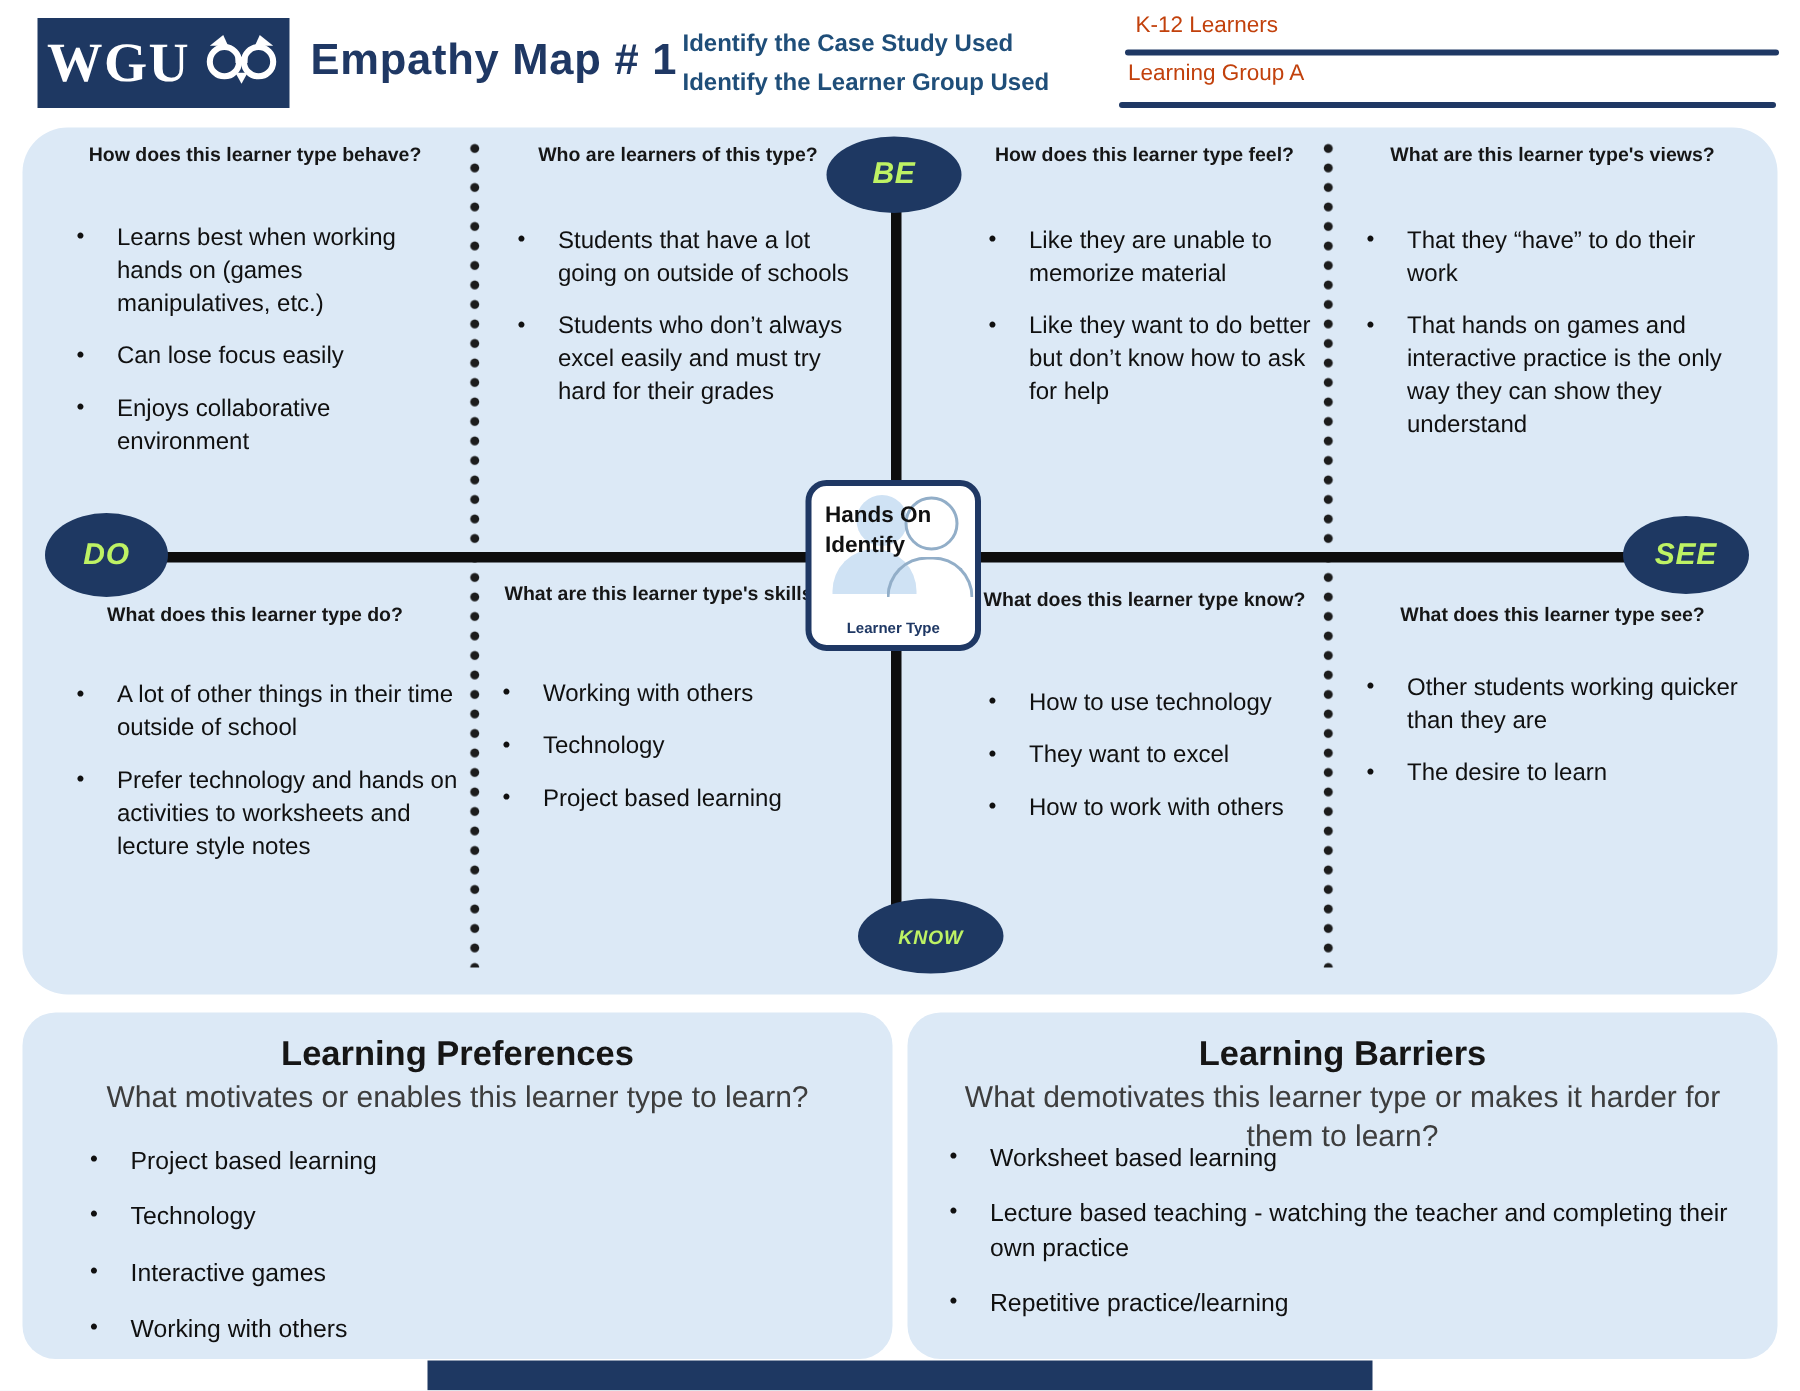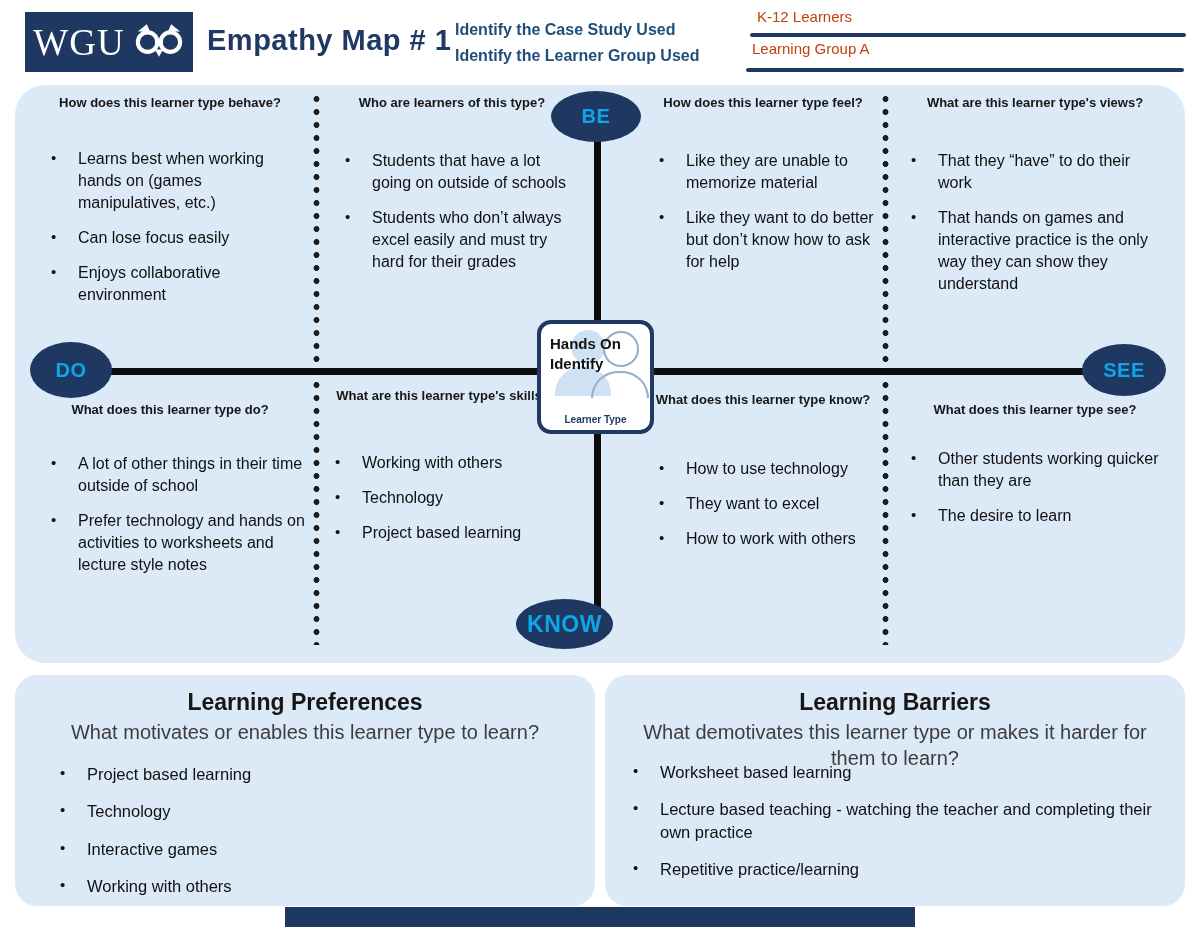--- a/index.html
+++ b/index.html
@@ -3,39 +3,39 @@
 <meta charset="utf-8">
 <style>
   * { box-sizing: border-box; margin: 0; padding: 0; }
   html,body { background:#fff; }
   body { font-family: "Liberation Sans", sans-serif; }
   .page { position: relative; width: 1200px; height: 927px; background: #fff; overflow: hidden; }
 
   
   .logo-box { position:absolute; left:25px; top:12px; width:168px; height:60px;
     background:#1e3862; display:flex; align-items:center; justify-content:center; gap:8px; }
-  .logo-text { color:#fff; font-family:"Liberation Serif", serif; font-weight:normal; font-size:37px; letter-spacing:1px; }
+  .logo-text { color:#fff; font-family:"Liberation Serif", serif; font-weight:bold; font-size:37px; letter-spacing:1px; }
   .page-title { position:absolute; left:207px; top:24px; font-size:29px; font-weight:bold; color:#1f3864; letter-spacing:0.5px; }
   .id-labels { position:absolute; left:455px; top:17px; font-size:16px; font-weight:bold; color:#1f4e79; line-height:1.6; }
   .field-value { position:absolute; font-size:15px; color:#c2410c; font-weight:500; }
   .field-line { position:absolute; height:4px; background:#1f3864; border-radius:2px; }
 
   
   .map-canvas { position:absolute; left:15px; top:85px; width:1170px; height:578px; background:#dce9f6; border-radius:30px; }
   .dotsep { position:absolute; top:93px; width:7px; height:552px;
     background-image: radial-gradient(circle at 3.5px 6px, #1c1c1c 2.6px, transparent 3.3px);
     background-size: 7px 13px; background-repeat: repeat-y; }
   .axis-h { position:absolute; left:62px; top:368px; width:1070px; height:7px; background:#0d0d0d; border-radius:4px; }
   .axis-v { position:absolute; left:594px; top:112px; width:7px; height:512px; background:#0d0d0d; border-radius:4px; }
-  .axis-badge { position:absolute; background:#1e3862; border-radius:50%; color:#0ea5e9;
-    display:flex; align-items:center; justify-content:center; font-weight:bold; font-size:20px; letter-spacing:0.5px; }
+  .axis-badge { position:absolute; background:#1e3862; border-radius:50%; color:#bef264;
+    display:flex; align-items:center; justify-content:center; font-weight:bold; font-size:20px; letter-spacing:0.5px;font-style:italic; }
   .badge-be   { left:551px; top:91px;  width:90px; height:51px; }
   .badge-do   { left:30px;  top:342px; width:82px; height:56px; }
   .badge-see  { left:1082px;top:344px; width:84px; height:52px; }
-  .badge-know { left:516px; top:599px; width:97px; height:50px; font-size:23px; }
+  .badge-know { left:572px; top:599px; width:97px; height:50px; font-size:13px; }
 
   
   .center-card { position:absolute; left:537px; top:320px; width:117px; height:114px;
     background:#fff; border:4px solid #1f3864; border-radius:14px; overflow:hidden; }
   .person-fill-head { position:absolute; left:30px; top:6px; width:34px; height:34px; border-radius:50%; background:#cfe2f4; }
   .person-fill-body { position:absolute; left:14px; top:42px; width:56px; height:30px; border-radius:28px 28px 0 0; background:#cfe2f4; }
   .person-line-head { position:absolute; left:62px; top:7px; width:36px; height:36px; border-radius:50%; border:2.5px solid #92aec8; background:transparent; }
   .person-line-body { position:absolute; left:50px; top:47px; width:58px; height:27px; border-radius:29px 29px 0 0; border:2.5px solid #92aec8; border-bottom:none; background:transparent; }
   .center-name { position:absolute; left:9px; top:10px; width:76px; font-size:15px; font-weight:bold; color:#111; line-height:1.35; z-index:2; }
   .center-label { position:absolute; left:0; bottom:5px; width:100%; text-align:center; font-size:10px; font-weight:bold; color:#1f3864; z-index:2; }

